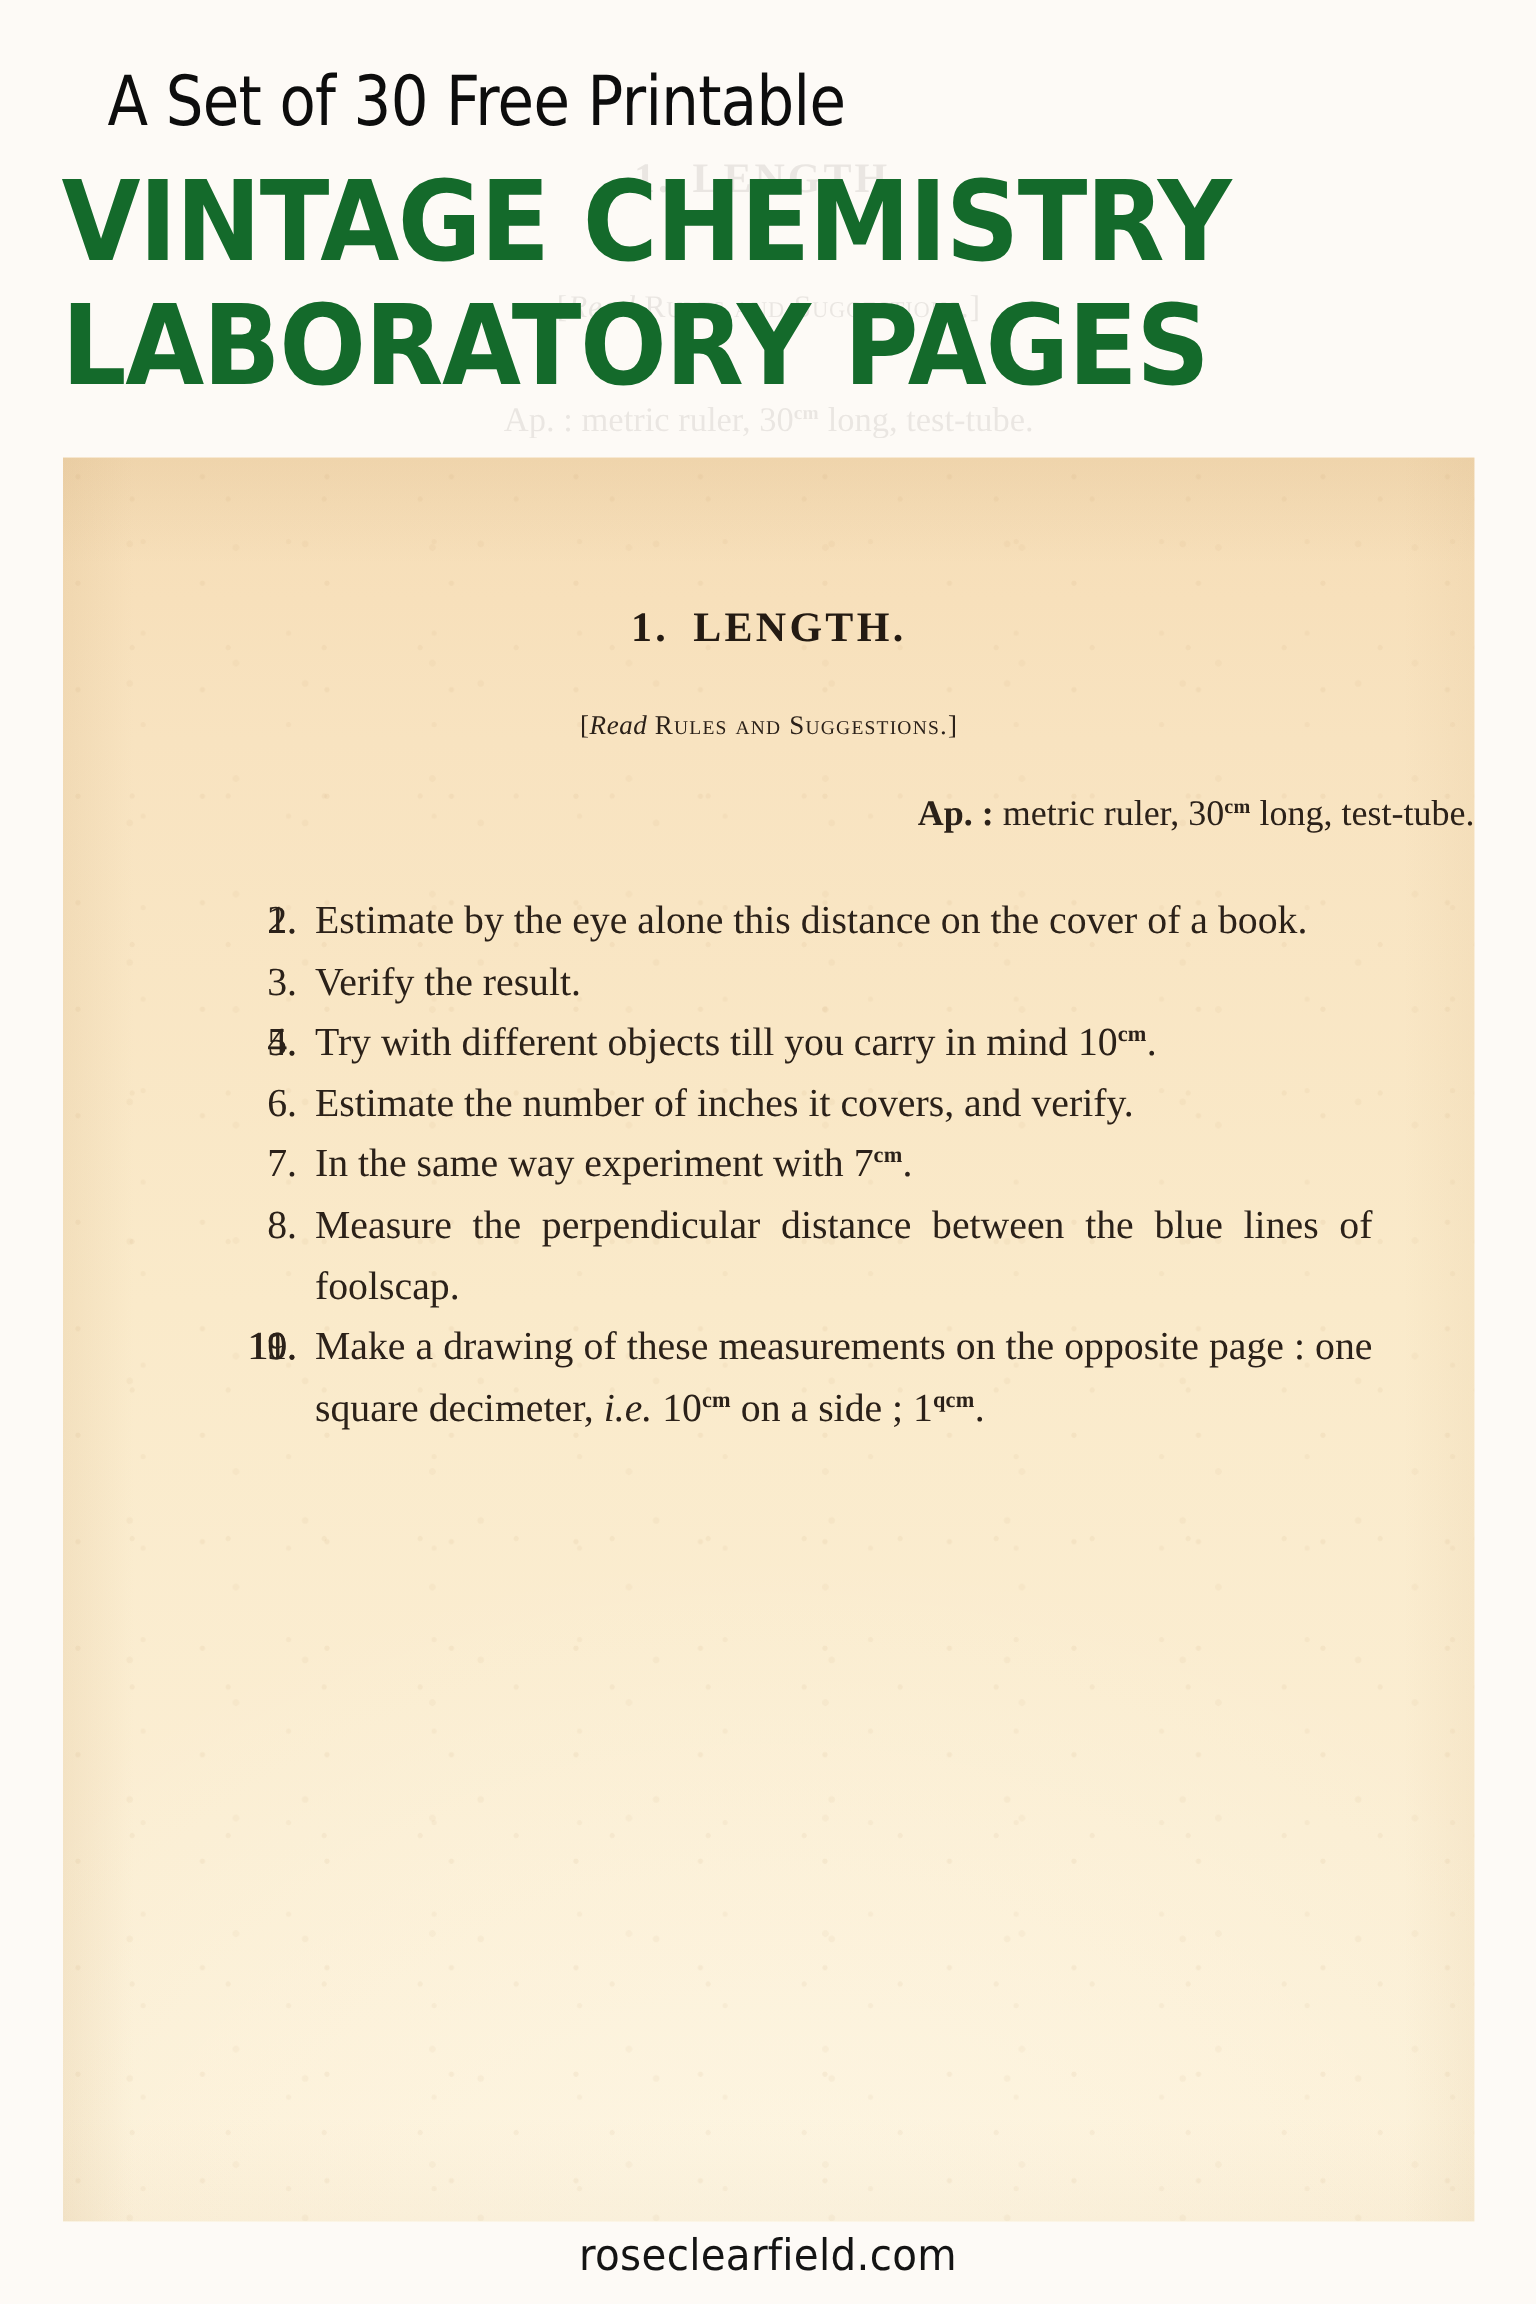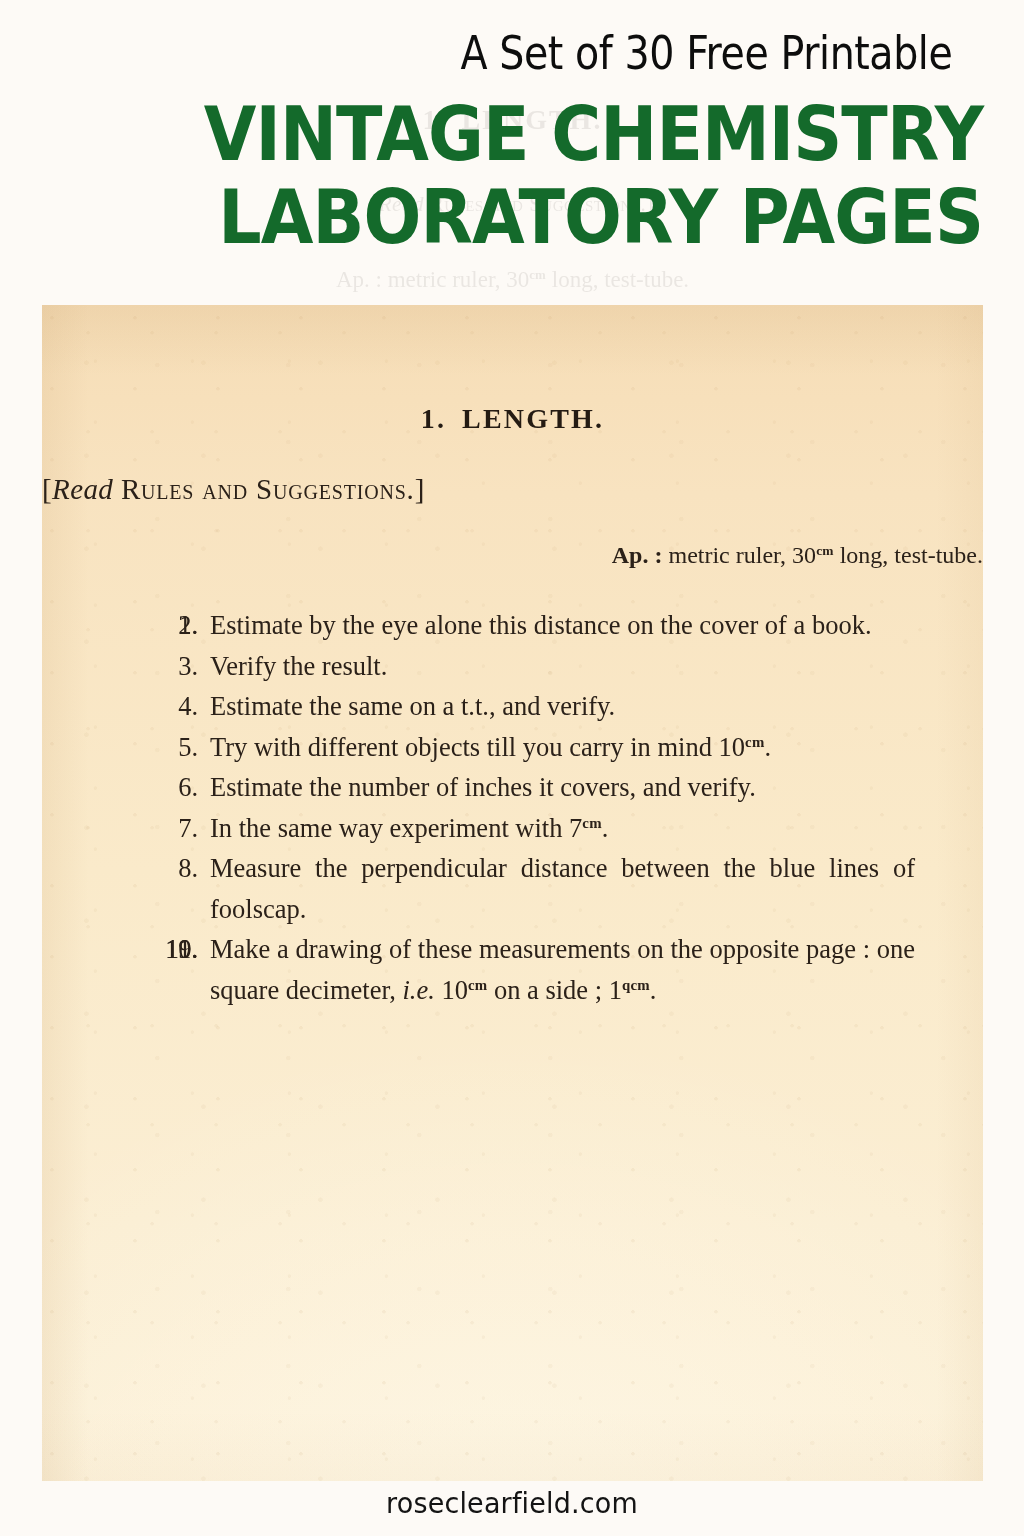--- a/index.html
+++ b/index.html
@@ -58,23 +58,23 @@
   .ghost-read .sc { font-variant: small-caps; }
   .ghost-ap {
     font-size: 23px;
     margin-top: 50px;
   }
 
   
   .headline {
     position: absolute;
     left: 0;
-    top: 0;
+    top: 14px;
     width: 1024px;
-    text-align: right;
+    text-align: left;
     z-index: 3;
   }
   .kicker {
     font-family: "DejaVu Sans", sans-serif;
     font-size: 46px;
     font-weight: 400;
     color: #0d0d0d;
     letter-spacing: -0.5px;
     line-height: 1;
     margin: 0;
@@ -142,21 +142,22 @@
     text-align: center;
     font-size: 28px;
     font-weight: bold;
     letter-spacing: 2.2px;
     padding-top: 98px;
     color: #241b13;
   }
   .doc-title .dnum { margin-right: 16px; }
 
   .doc-read {
-    font-size: 29px;
+    text-align: center;
+    font-size: 18px;
     padding-top: 38px;
     color: #2b2119;
     letter-spacing: 0.4px;
   }
   .doc-read .it { font-style: italic; }
   .doc-read .sc { font-variant: small-caps; letter-spacing: 0.8px; }
 
   .doc-ap {
     text-align: right;
     font-size: 24px;
@@ -253,21 +254,21 @@
       </div>
 
       <div class="doc-ap">
         <span class="apb">Ap.</span><span class="apb"> : </span><span>metric ruler, 30</span><sup class="unit">cm</sup><span> long, test-tube.</span>
       </div>
 
       <ol class="steps" id="steps-root">
           <li class="step nojust"><span class="num">1.</span></li>
           <li class="step"><span class="num">2.</span><span><span>Estimate by the eye alone this distance on the cover of a book.</span></span></li>
           <li class="step nojust"><span class="num">3.</span><span><span>Verify the result.</span></span></li>
-          <li class="step nojust"><span class="num">4.</span><span><span>Estimate the same on a t.t., and verify.</span></span></li>
+          <li class="step nojust"><span class="num">4.</span></li>
           <li class="step"><span class="num">5.</span><span><span>Try with different objects till you carry in mind 10</span><sup class="unit">cm</sup><span>.</span></span></li>
           <li class="step"><span class="num">6.</span><span><span>Estimate the number of inches it covers, and verify.</span></span></li>
           <li class="step nojust"><span class="num">7.</span><span><span>In the same way experiment with 7</span><sup class="unit">cm</sup><span>.</span></span></li>
           <li class="step"><span class="num">8.</span><span><span>Measure the perpendicular distance between the blue lines of foolscap.</span></span></li>
           <li class="step"><span class="num">9.</span></li>
           <li class="step nojust"><span class="num">10.</span></li>
           <li class="step"><span class="num">11.</span><span><span>Make a drawing of these measurements on the opposite page : one square decimeter, </span><span class="it bd">i.e.</span><span> 10</span><sup class="unit">cm</sup><span> on a side ; 1</span><sup class="unit">qcm</sup><span>.</span></span></li>
         </ol>
 
     </div>

